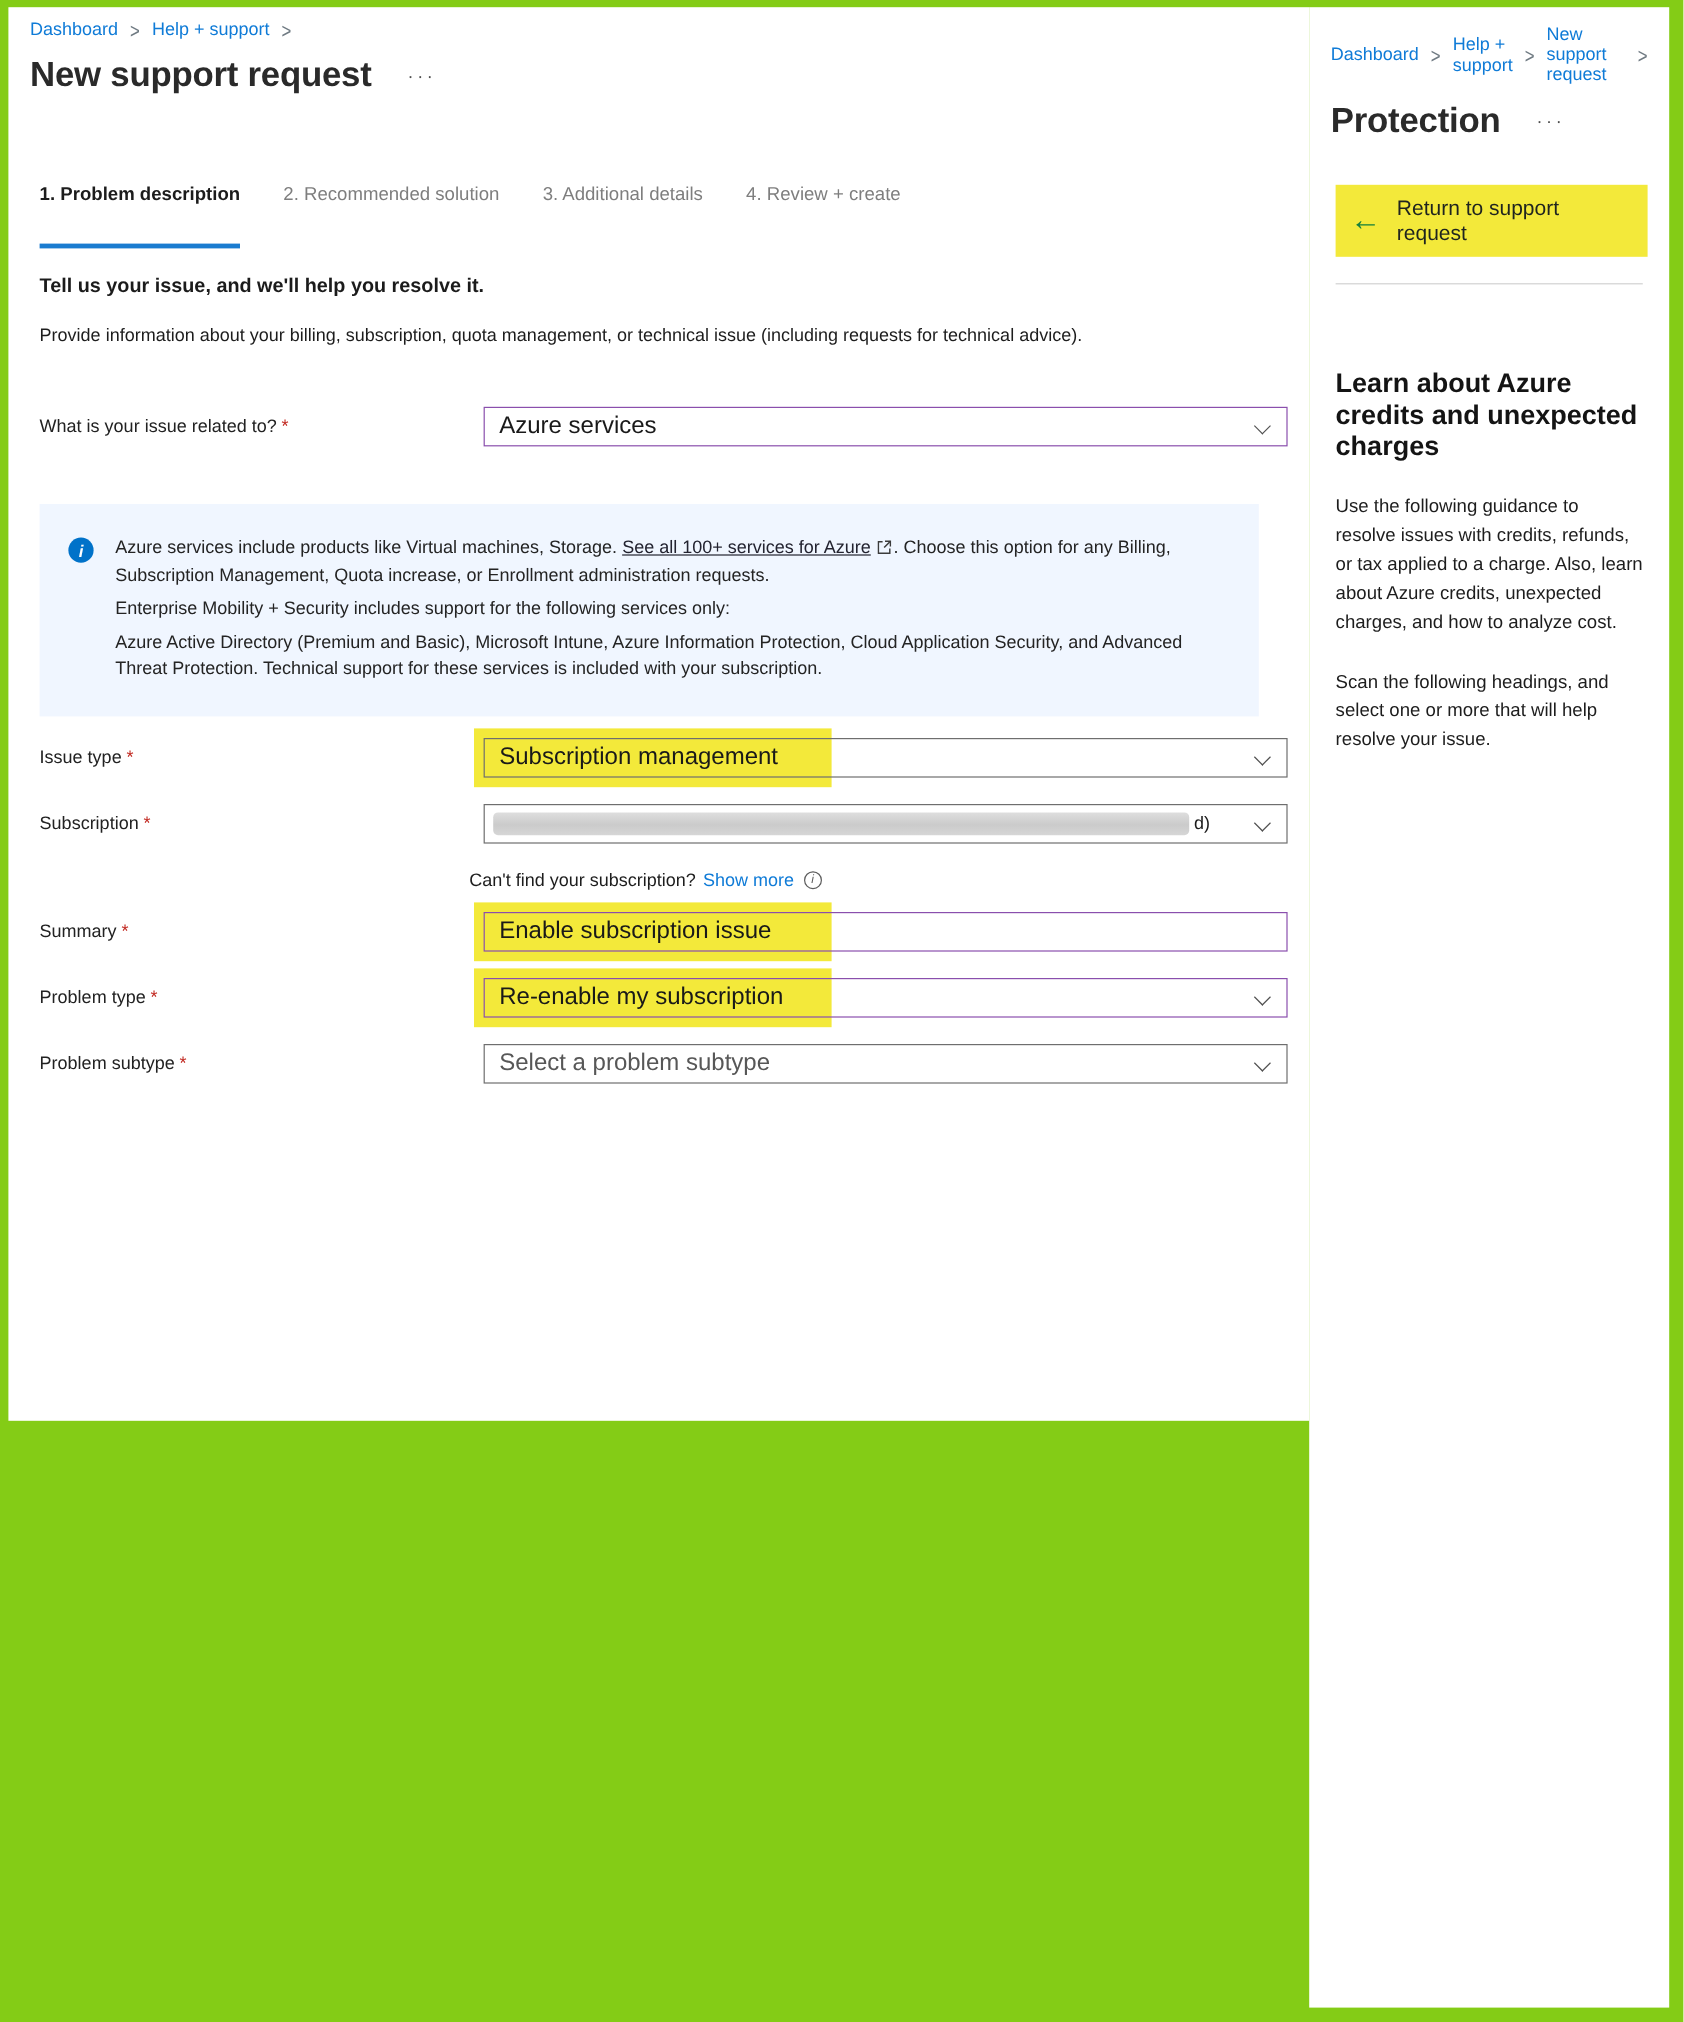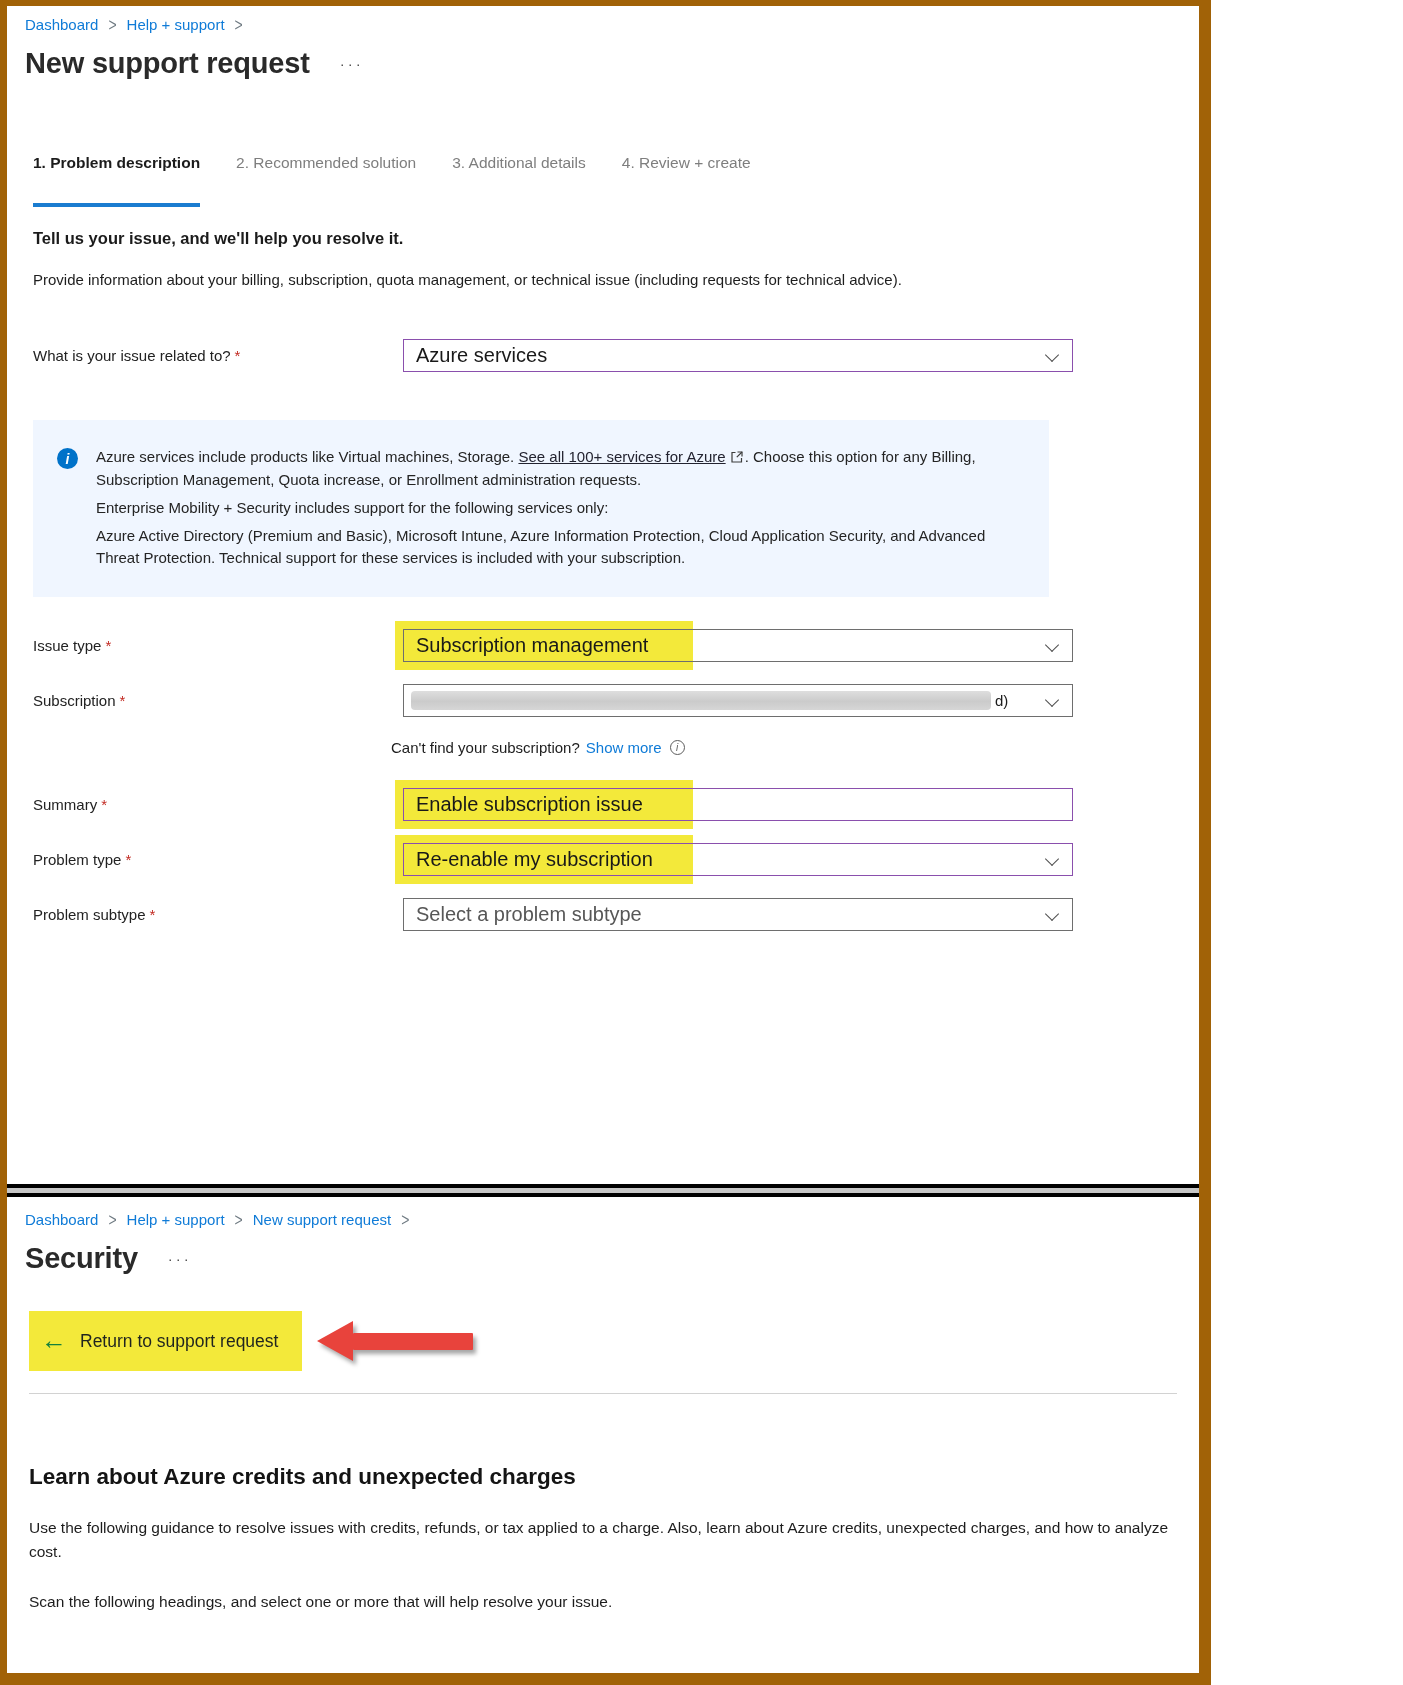--- a/index.html
+++ b/index.html
@@ -2,21 +2,21 @@
 <html lang="en" style="--link-blue: #0f7bd7; --highlight-yellow: #f3e93a; --purple-border: #8a4fad; --red-arrow: #e8433c; --green-arrow: #15803c; --info-bg: #f0f6ff; --info-icon: #0072c9; --tab-underline: #1a7cd0; --asterisk-red: #c22a22; --field-border: #6e6e6e;"><head>
 <meta charset="utf-8">
 <style>
   :root{
     --link-blue:#0f7bd7; --highlight-yellow:#f3e93a; --purple-border:#8a4fad;
     --red-arrow:#e8433c; --green-arrow:#15803c; --info-bg:#f0f6ff; --info-icon:#0072c9;
     --tab-underline:#1a7cd0; --asterisk-red:#c22a22; --field-border:#6e6e6e;
   }
   *{box-sizing:border-box;margin:0;padding:0;}
   body{margin:0;width:1403px;font-family:"Liberation Sans",sans-serif;color:#1f1f1f;background:#fff;}
-  .frame{width:1211px;min-height:1685px;background:#a16207;padding:6px 12px 12px 7px;display:flex;flex-direction:column;}
+  .frame{width:1403px;min-height:1685px;background:#84cc16;padding:6px 12px 12px 7px;display:flex;flex-direction:row;}
   .panel{background:#fff;}
   .panel1{height:1178px;position:relative;padding:10px 18px 0 18px;overflow:hidden;}
   .gap{height:13px;background:#c6c6c6;border-top:4px solid #000;border-bottom:4px solid #000;}
   .panel2{flex:1;position:relative;padding:14px 18px 0 18px;overflow:hidden;}
 
   .crumbs{font-size:15px;display:flex;align-items:center;gap:10px;}
   .crumbs a{color:var(--link-blue);text-decoration:none;cursor:pointer;}
   .crumbs .sep{color:#6f7a82;font-size:14px;transform:scaleY(1.25);display:inline-block;}
 
   .titlebar{display:flex;align-items:center;margin-top:14px;}
@@ -51,21 +51,21 @@
   .infobox p + p{margin-top:6px;}
   .infobox p.tight{}
   .ilink{color:#232330;text-decoration:underline;cursor:pointer;}
   .extlink-icon{display:inline-block;vertical-align:-1px;margin:0 2px 0 5px;}
 
   .cantfind{margin:22px 0 0 366px;font-size:15px;color:#1d1d1d;display:flex;align-items:center;gap:6px;}
   .cantfind a{color:var(--link-blue);text-decoration:none;cursor:pointer;}
   .info-outline{width:15px;height:15px;border:1.3px solid #5c5c5c;border-radius:50%;color:#5c5c5c;font-size:10px;font-style:italic;
                 display:inline-flex;align-items:center;justify-content:center;margin-left:2px;}
 
-  .mt48{margin-top:48px;} .mt30{margin-top:32px;} .mt22{margin-top:22px;}
+  .mt48{margin-top:48px;} .mt30{margin-top:18px;} .mt22{margin-top:22px;}
 
   
   .return-area{position:relative;height:78px;margin-top:36px;}
   .return-hl{position:absolute;left:4px;top:0;background:var(--highlight-yellow);height:60px;
              display:inline-flex;align-items:center;gap:13px;padding:0 24px 0 12px;cursor:pointer;}
   .back-arrow{color:var(--green-arrow);font-size:26px;line-height:1;transform:translateY(-1px);}
   .return-label{font-size:17.5px;color:#1f241f;}
   .red-arrow{position:absolute;left:292px;top:10px;display:flex;align-items:center;
              filter:drop-shadow(3px 4px 2px rgba(0,0,0,0.35));}
   .red-arrow .head{width:0;height:0;border-top:20px solid transparent;border-bottom:20px solid transparent;
@@ -201,21 +201,21 @@
     <nav class="crumbs">
       <a>Dashboard</a>
       <span class="sep">&gt;</span>
       <a>Help + support</a>
       <span class="sep">&gt;</span>
       <a>New support request</a>
       <span class="sep">&gt;</span>
     </nav>
 
     <div class="titlebar">
-      <h1 class="page-title">Security</h1>
+      <h1 class="page-title">Protection</h1>
       <span class="more-dots">···</span>
     </div>
 
     <div class="return-area">
       <div class="return-hl">
         <span class="back-arrow">←</span>
         <span class="return-label">Return to support request</span>
       </div>
       <div class="red-arrow">
         <div class="head"></div>

